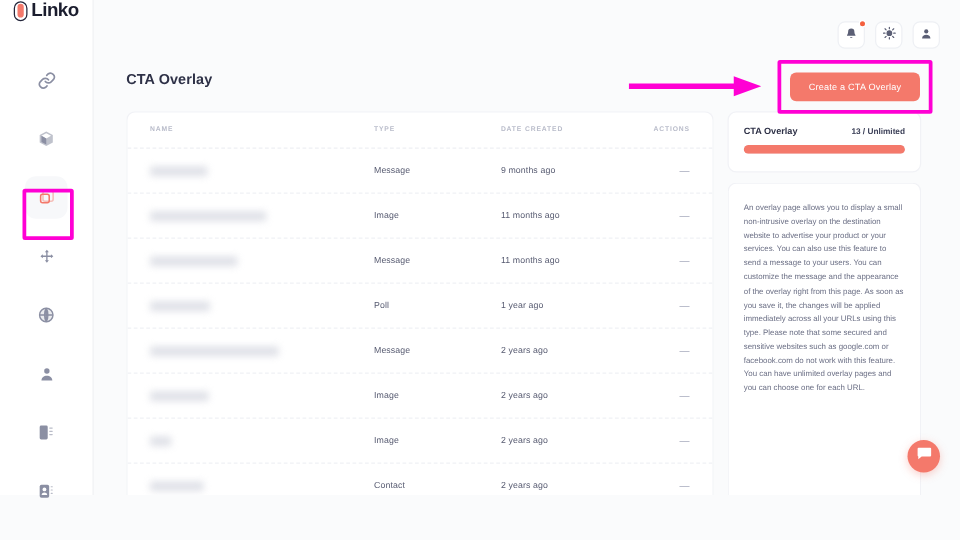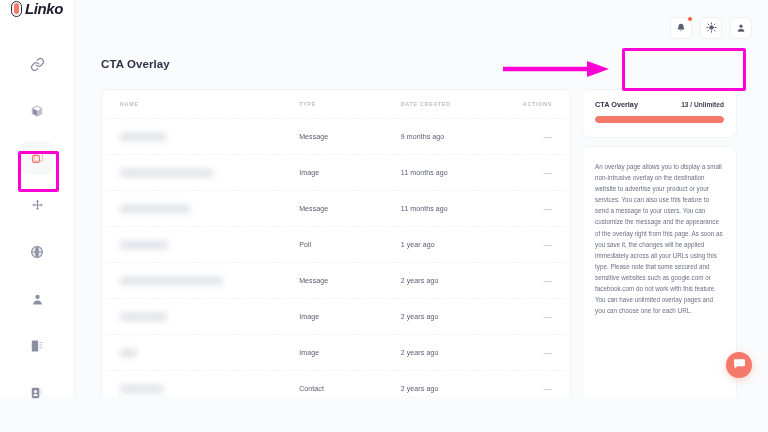--- a/index.html
+++ b/index.html
@@ -11,21 +11,21 @@
   }
 
   .app { position: relative; width: 768px; height: 432px; background: #fafbfc; }
 
   
   .sidebar {
     position: absolute; left: 0; top: 0;
     width: 75px; height: 396px;
     background: #ffffff;
     border-right: 1px solid #f0f1f4;
-    display: flex; flex-direction: column; align-items: center; font-style: italic;
+    display: flex; flex-direction: column; align-items: center;
   }
   .logo {
     height: 52px; width: 100%;
     display: flex; align-items: center; justify-content: center;
     gap: 3px;
   }
   .logo-mark { width: 11px; height: 16px; position: relative; }
   .logo-mark .cap {
     position: absolute; left: 0; top: 0; width: 11px; height: 16px;
     border: 1.6px solid #23253a; border-radius: 5.5px;
@@ -302,20 +302,21 @@
         <svg width="10" height="10" viewBox="0 0 24 24" fill="currentColor">
           <circle cx="12" cy="7.5" r="4"></circle>
           <path d="M4 21c0-4.4 3.6-7 8-7s8 2.6 8 7H4z"></path>
         </svg>
       </span>
     </div>
   </div>
 
   <div class="page-title">CTA Overlay</div>
 
+  <button class="cta-btn">Create a CTA Overlay</button>
 
   <div class="table-card">
     <div class="thead">
       <div class="th col-name">NAME</div>
       <div class="th col-type">TYPE</div>
       <div class="th col-date">DATE CREATED</div>
       <div class="th col-actions">ACTIONS</div>
     </div>
     <div id="table-body">
         <div class="trow">

